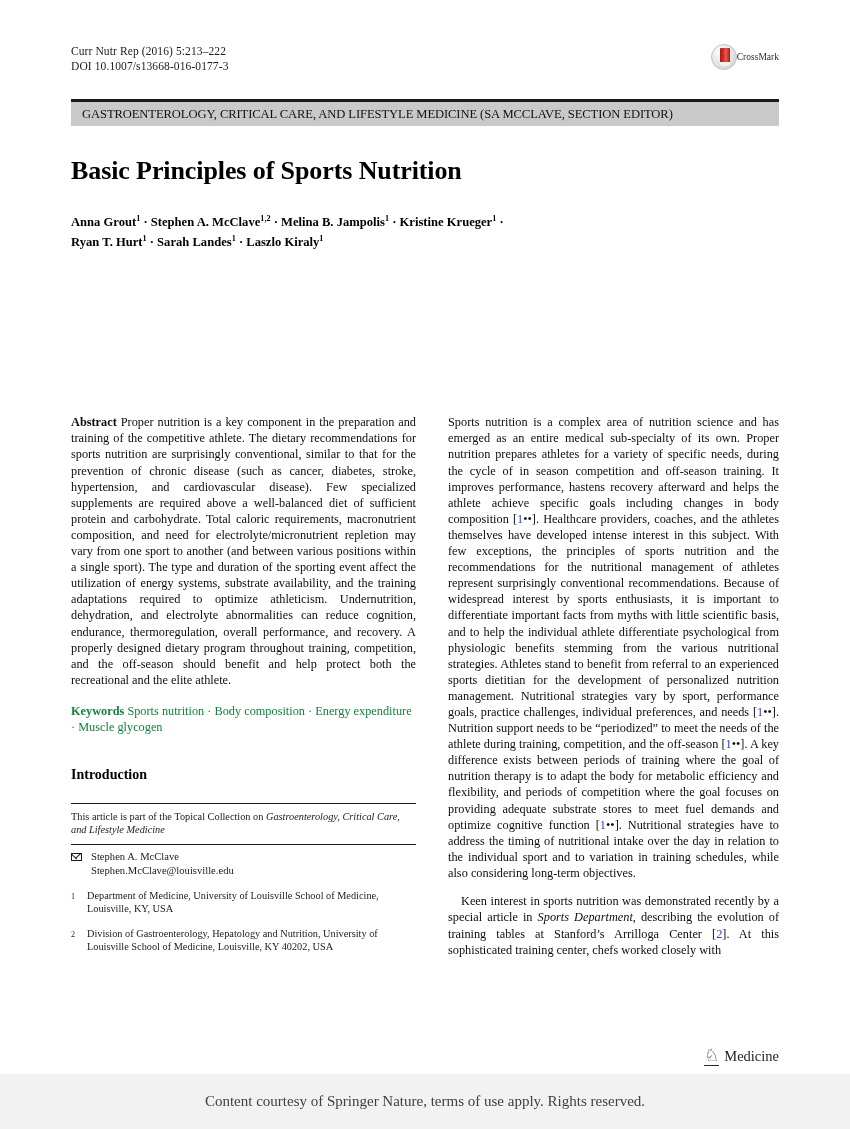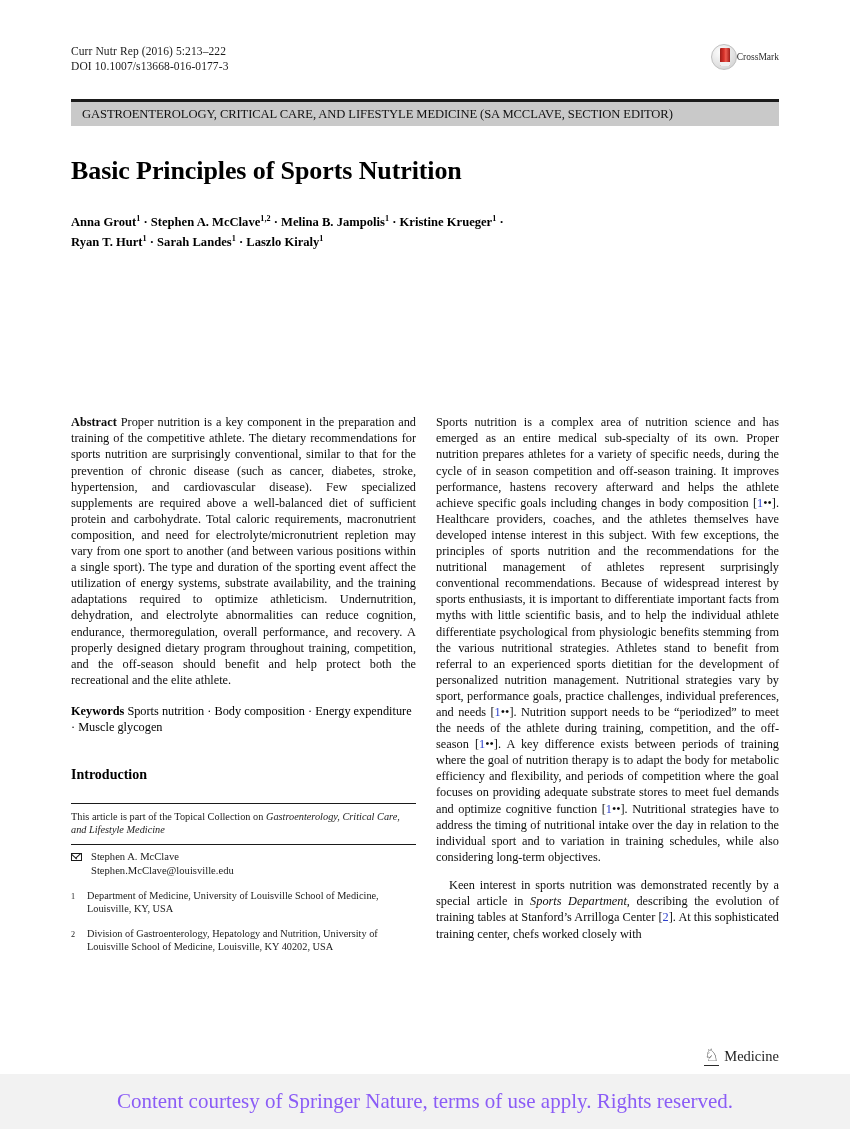--- a/index.html
+++ b/index.html
@@ -137,42 +137,42 @@
     color: #111;
   }
 
   
   .columns {
     position: absolute;
     left: 0;
     top: 358px;
     width: 708px;
     display: flex;
-    gap: 20px;
+    gap: 32px;
   }
   .col {
     width: 345px;
   }
   .body-text {
     font-size: 12.3px;
     line-height: 16.1px;
     text-align: justify;
     color: #0d0d0d;
     hyphens: none;
   }
   .body-text b { font-weight: bold; }
   .body-text i { font-style: italic; }
   .cite-num { color: #2b3fcc; }
 
   .keywords {
     margin-top: 15px;
     font-size: 12.3px;
     line-height: 16.1px;
     text-align: left;
-    color: #000000;
+    color: #15803d;
   }
 
   .section-heading {
     margin-top: 32px;
     font-size: 14px;
     font-weight: bold;
     color: #000;
   }
 
   
@@ -268,22 +268,22 @@
     left: 0;
     top: 1074px;
     width: 850px;
     height: 55px;
     background: #f2f2f2;
     display: flex;
     align-items: center;
     justify-content: center;
   }
   .attrib-text {
-    font-size: 21px;
-    color: #8b5cf6;
+    font-size: 15px;
+    color: #404040;
   }
 </style>
 </head>
 <body>
 
 <div class="page">
   <div class="content">
 
     <div class="journal-head">
       <div class="journal-ref">

